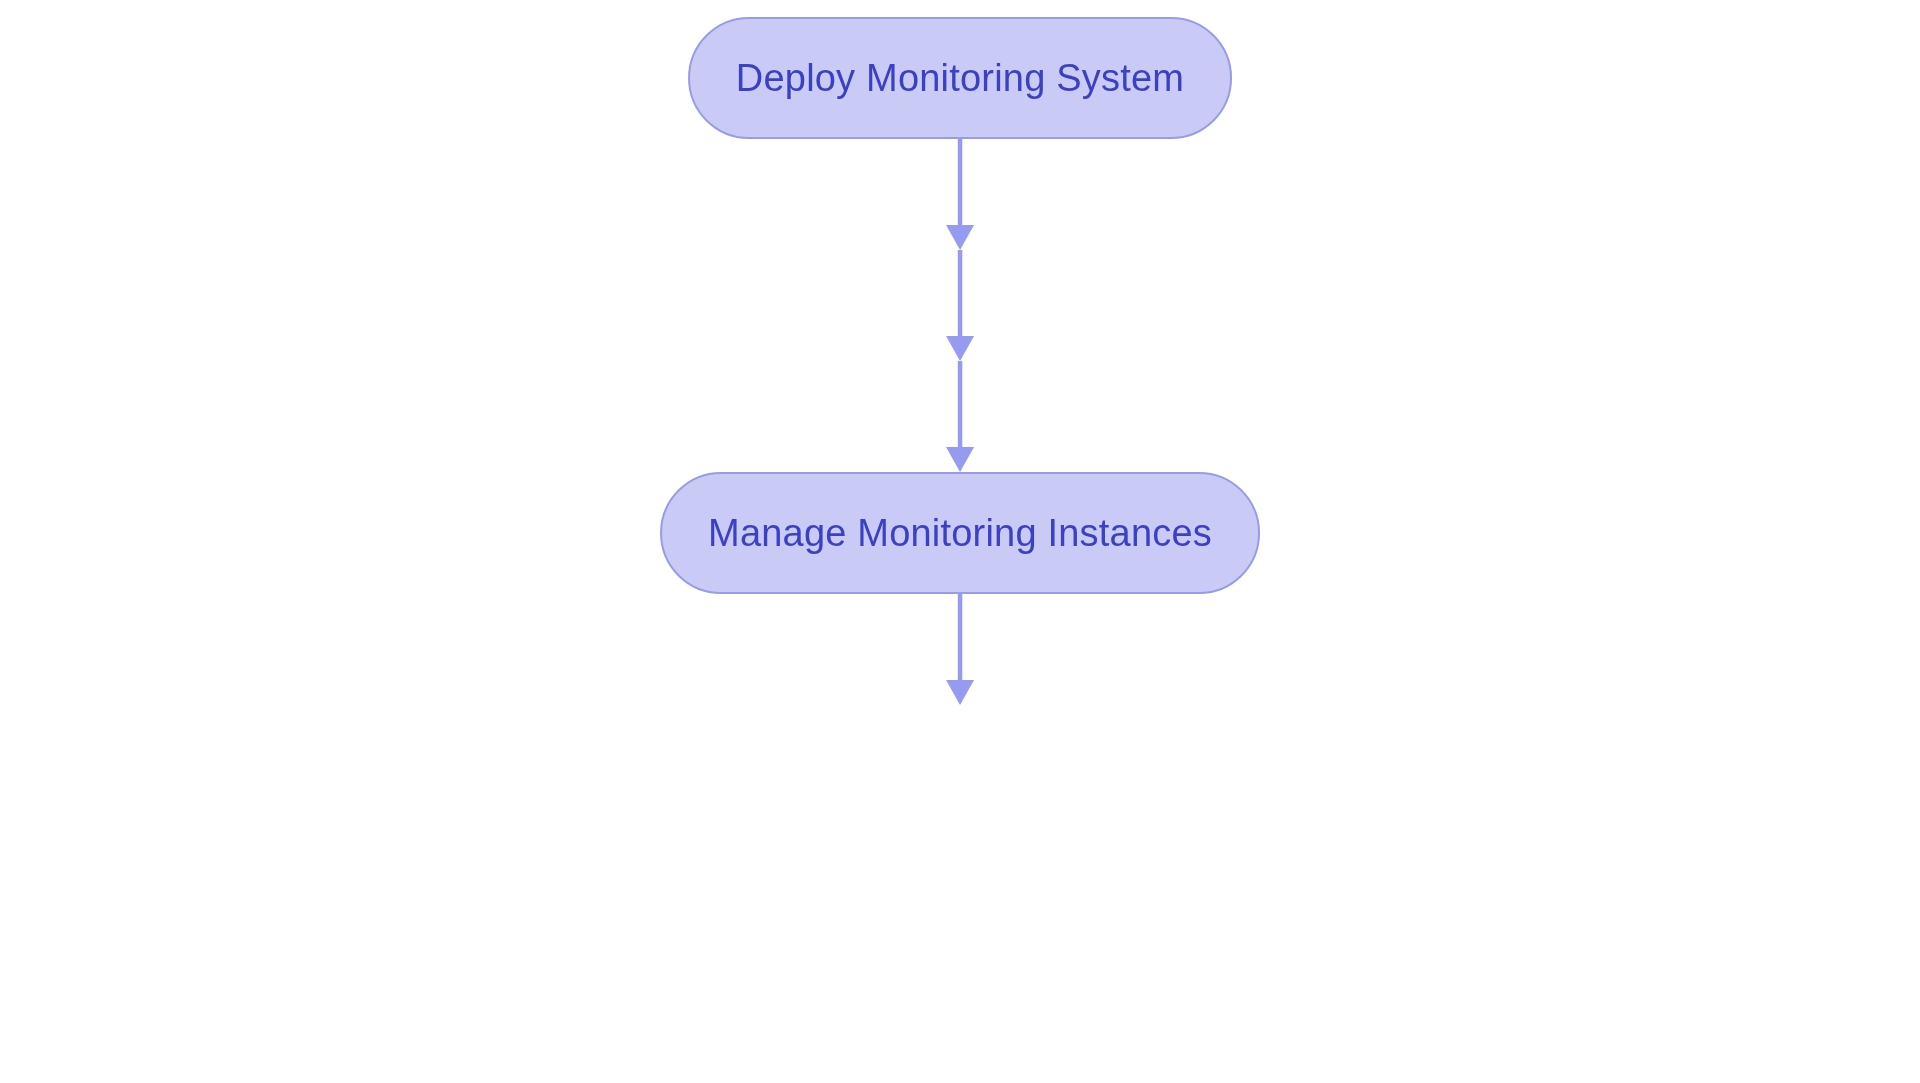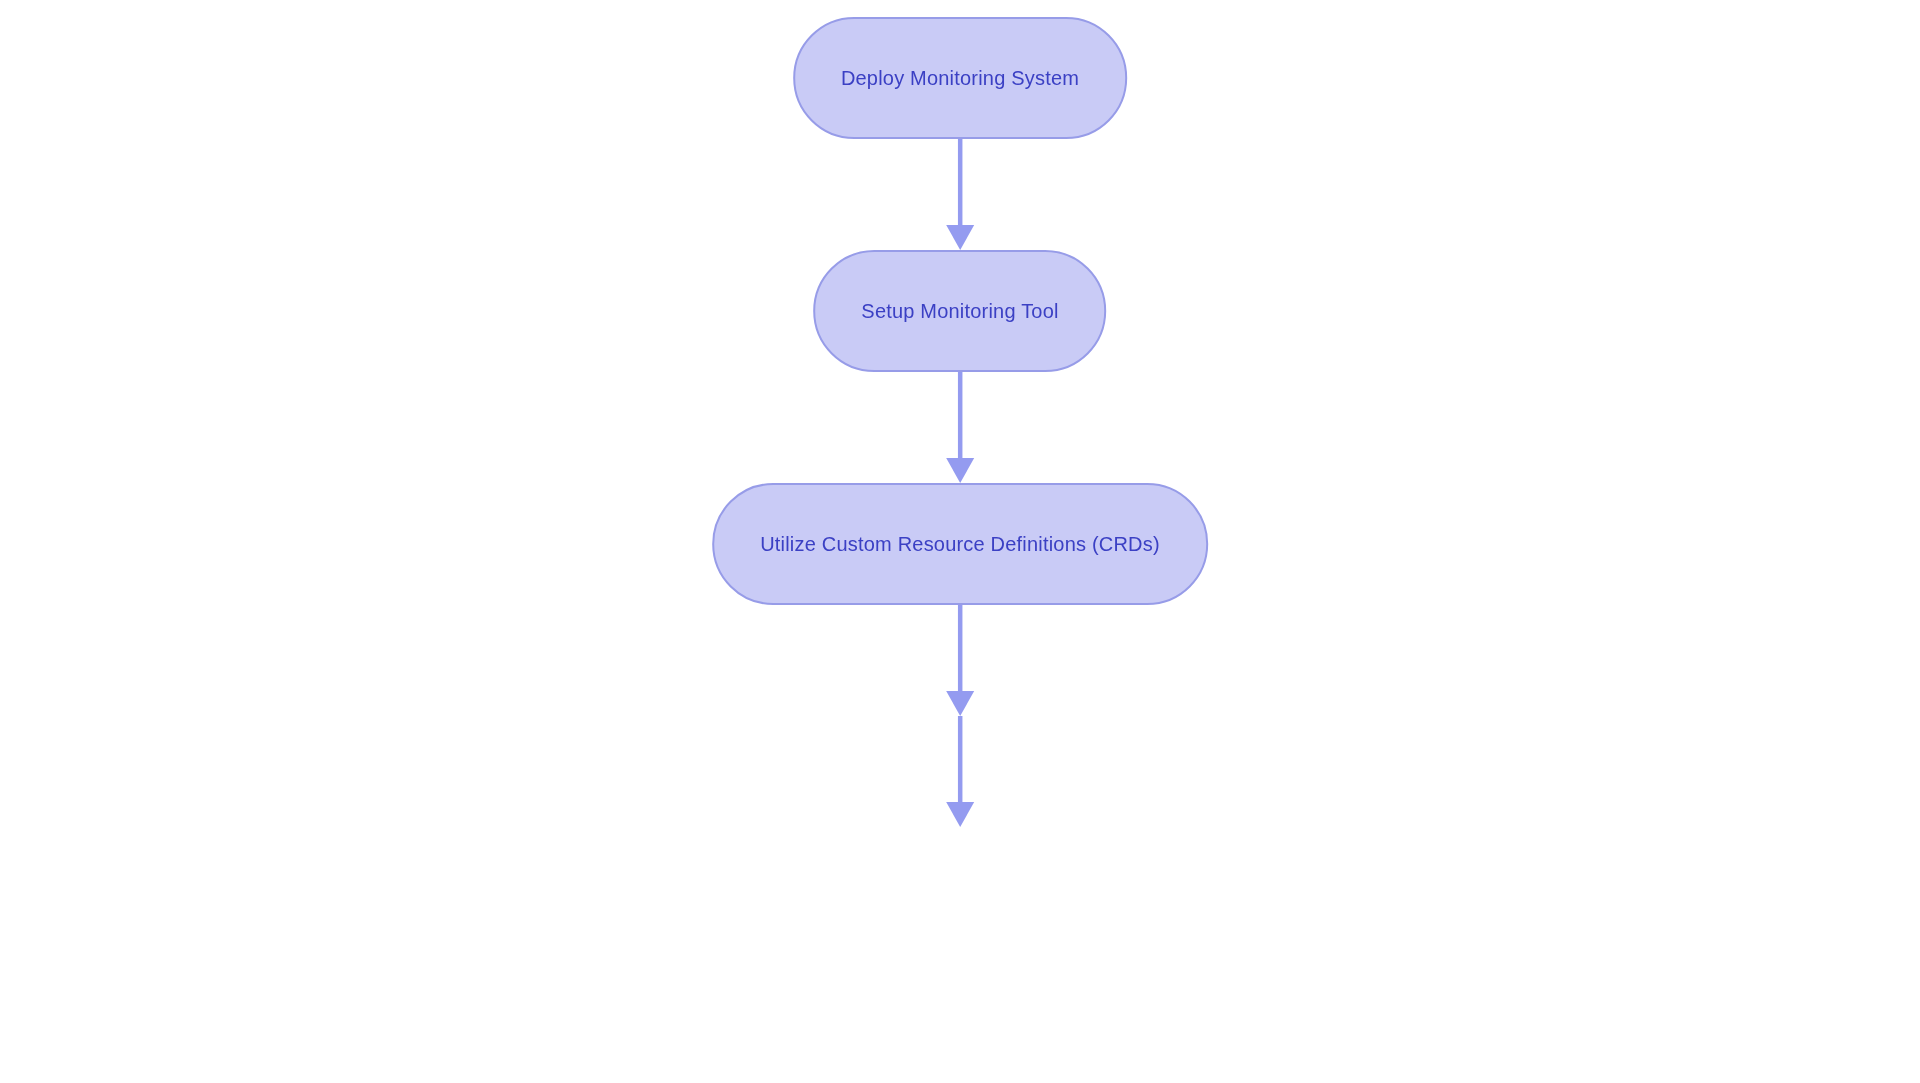--- a/index.html
+++ b/index.html
@@ -31,21 +31,21 @@
     padding:0 46px;
     display:flex;
     align-items:center;
     justify-content:center;
     background:var(--node-fill);
     border:2px solid var(--node-border);
     border-radius:61px;
     white-space:nowrap;
   }
   .node-label{
-    font-size:20px;
+    font-size:38px;
     font-weight:400;
     letter-spacing:0.2px;
     color:var(--node-text);
     line-height:1;
   }
   .arrow{
     display:block;
     width:32px;height:111px;
     flex:0 0 auto;
   }
@@ -57,32 +57,29 @@
 
 <div class="canvas">
   <div class="flow" id="flow">
       <div class="node">
     <span class="node-label">Deploy Monitoring System</span>
   </div>
       <svg class="arrow" width="32" height="111" viewBox="0 0 32 111" aria-hidden="true">
     <line x1="16" y1="0" x2="16" y2="88"></line>
     <polygon points="2,86 30,86 16,111"></polygon>
   </svg>
-      <div class="node">
-    <span class="node-label">Setup Monitoring Tool</span>
-  </div>
-      <svg class="arrow" width="32" height="111" viewBox="0 0 32 111" aria-hidden="true">
-    <line x1="16" y1="0" x2="16" y2="88"></line>
-    <polygon points="2,86 30,86 16,111"></polygon>
-  </svg>
-      <div class="node">
-    <span class="node-label">Utilize Custom Resource Definitions (CRDs)</span>
-  </div>
       <svg class="arrow" width="32" height="111" viewBox="0 0 32 111" aria-hidden="true">
     <line x1="16" y1="0" x2="16" y2="88"></line>
     <polygon points="2,86 30,86 16,111"></polygon>
   </svg>
       <svg class="arrow" width="32" height="111" viewBox="0 0 32 111" aria-hidden="true">
     <line x1="16" y1="0" x2="16" y2="88"></line>
     <polygon points="2,86 30,86 16,111"></polygon>
   </svg>
+      <div class="node">
+    <span class="node-label">Manage Monitoring Instances</span>
+  </div>
+      <svg class="arrow" width="32" height="111" viewBox="0 0 32 111" aria-hidden="true">
+    <line x1="16" y1="0" x2="16" y2="88"></line>
+    <polygon points="2,86 30,86 16,111"></polygon>
+  </svg>
     </div>
 </div>
 
 </body></html>

